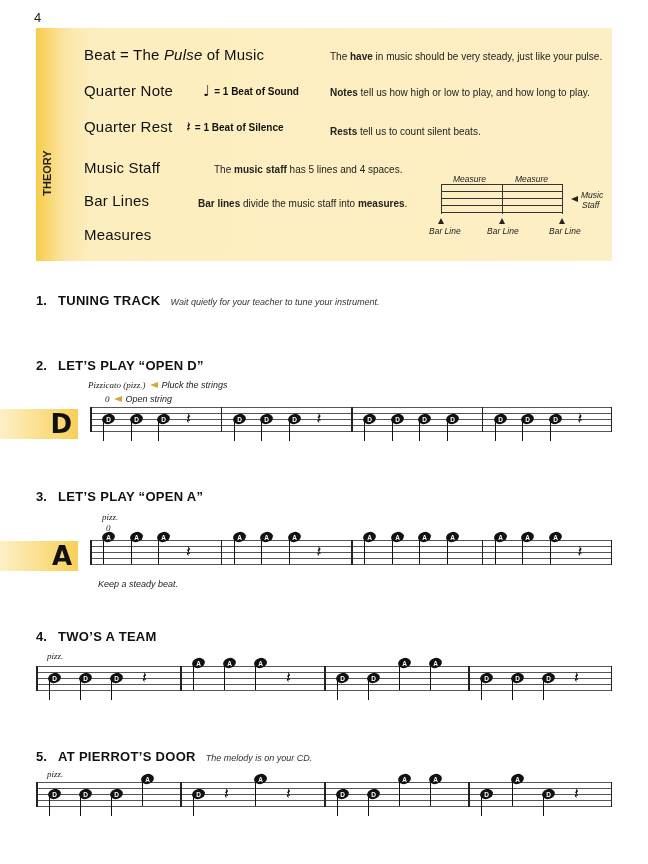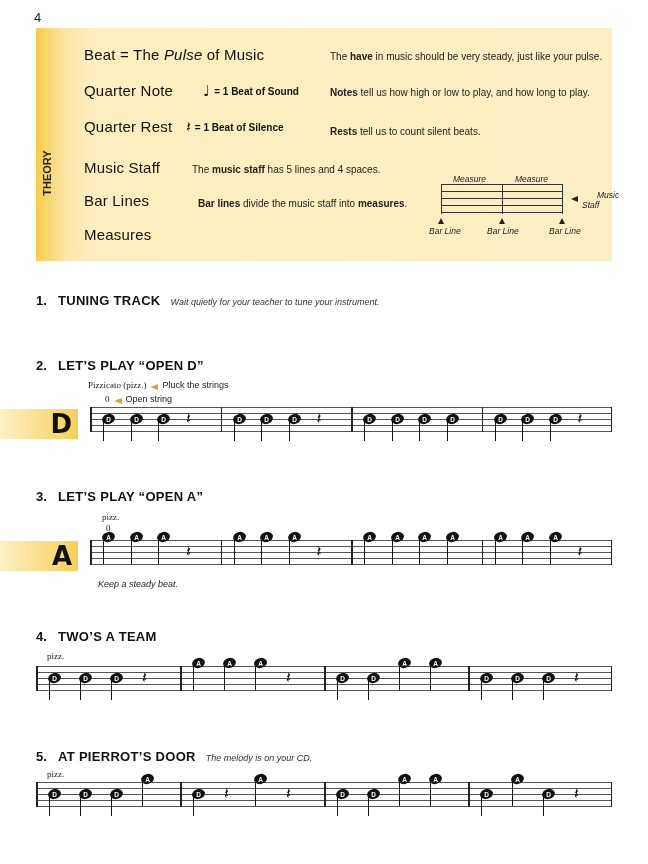--- a/index.html
+++ b/index.html
@@ -32,21 +32,21 @@
     .mini-staff .l { position: absolute; left: 0; right: 0; height: 1px; background: #333; }
     .mini-staff .b { position: absolute; top: 0; bottom: 0; width: 1px; background: #333; }
     .tri { position: absolute; width: 0; height: 0; border-left: 3px solid transparent; border-right: 3px solid transparent; border-bottom: 6px solid #222; }
     .tri-left { position: absolute; width: 0; height: 0; border-top: 3px solid transparent; border-bottom: 3px solid transparent; border-right: 7px solid #222; }
 
     .ex-heading { position: absolute; left: 36px; display: flex; align-items: baseline; white-space: nowrap; }
     .ex-num { font-weight: bold; font-size: 13px; width: 22px; }
     .ex-title { font-weight: bold; font-size: 13px; letter-spacing: 0.3px; }
     .ex-note { font-size: 9px; font-style: italic; color: #333; margin-left: 10px; }
 
-    .annot { position: absolute; font-size: 9px; color: #222; white-space: nowrap; display: flex; align-items: flex-end; gap: 4px; }
+    .annot { position: absolute; font-size: 9px; font-style: italic; color: #222; white-space: nowrap; display: flex; align-items: center; gap: 4px; }
     .annot .serif { font-family: "Liberation Serif", serif; }
     .pointer { display: inline-block; width: 0; height: 0; border-top: 3px solid transparent; border-bottom: 3px solid transparent; border-right: 8px solid #d8a53a; }
 
     .string-tab {
       position: absolute; left: 0; width: 78px; height: 30px;
       background: linear-gradient(to right, #fdf0c6, #f8cf57);
       display: flex; align-items: center; justify-content: flex-end; padding-right: 6px;
       font-weight: bold; font-size: 26px; color: #111;
       font-family: "DejaVu Sans", sans-serif;
     }
@@ -89,21 +89,21 @@
     <span class="symbol-def">
       <span class="glyph">𝄽</span>
       <span>= 1 Beat of Silence</span>
     </span>
   </div>
   <div class="def" style="left:294px; top:98px;"><b>Rests</b><span> tell us to count silent beats.</span></div>
 
   <div class="theory-row" style="top:131px;">
     <span class="term">Music Staff</span>
   </div>
-  <div class="def" style="left:156px; top:136px;text-align:right;"><span>The </span><b>music staff</b><span> has 5 lines and 4 spaces.</span></div>
+  <div class="def" style="left:178px; top:136px;text-align:right;"><span>The </span><b>music staff</b><span> has 5 lines and 4 spaces.</span></div>
 
   <div class="theory-row" style="top:164px;">
     <span class="term">Bar Lines</span>
   </div>
   <div class="def" style="left:162px; top:170px;"><b>Bar lines</b><span> divide the music staff into </span><b>measures</b><span>.</span></div>
 
   <div class="theory-row" style="top:198px;">
     <span class="term">Measures</span>
   </div>
 
@@ -114,21 +114,21 @@
       <div class="l" style="top:0;"></div>
         <div class="l" style="top:7px;"></div>
         <div class="l" style="top:14px;"></div>
         <div class="l" style="top:21px;"></div>
         <div class="l" style="top:28px;"></div>
       <div class="b" style="left:0;"></div>
         <div class="b" style="left:61px;"></div>
         <div class="b" style="left:121px;"></div>
     </div>
     <div class="tri-left" style="left:140px; top:28px;"></div>
-    <div class="dlabel" style="left:150px; top:22px;margin-left:16px;">Music</div>
+    <div class="dlabel" style="left:150px; top:22px;">Music</div>
     <div class="dlabel" style="left:151px; top:32px;">Staff</div>
     <div class="tri" style="left:7px; top:50px;"></div>
     <div class="tri" style="left:68px; top:50px;"></div>
     <div class="tri" style="left:128px; top:50px;"></div>
     <div class="dlabel" style="left:-2px; top:58px;">Bar Line</div>
     <div class="dlabel" style="left:56px; top:58px;">Bar Line</div>
     <div class="dlabel" style="left:118px; top:58px;">Bar Line</div>
   </div>
 </div>
 

